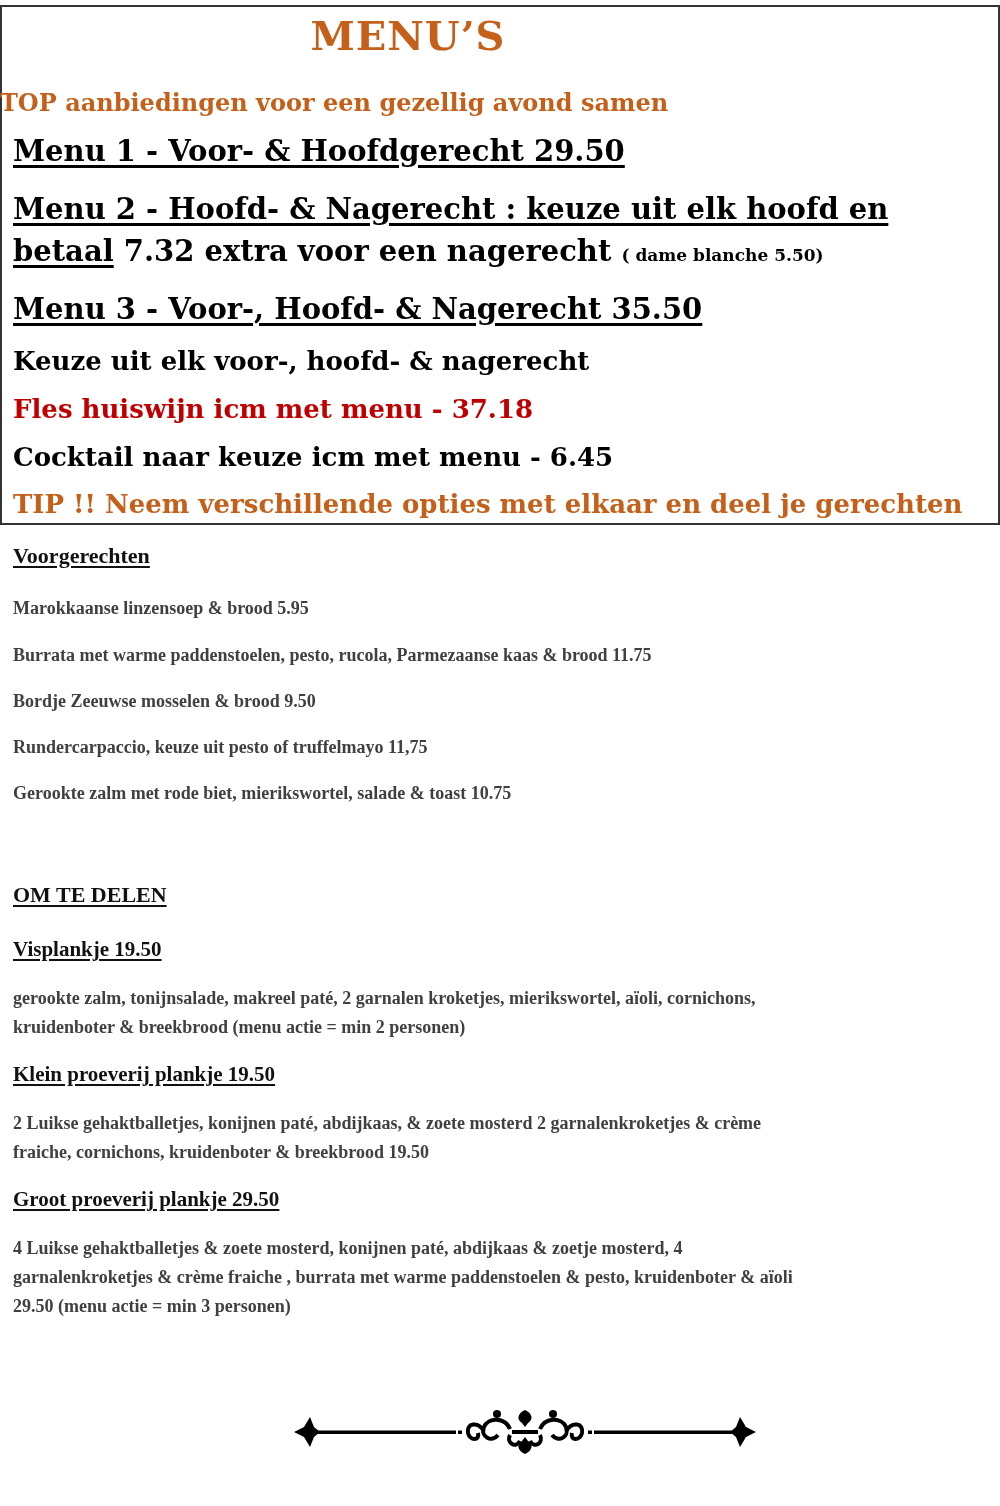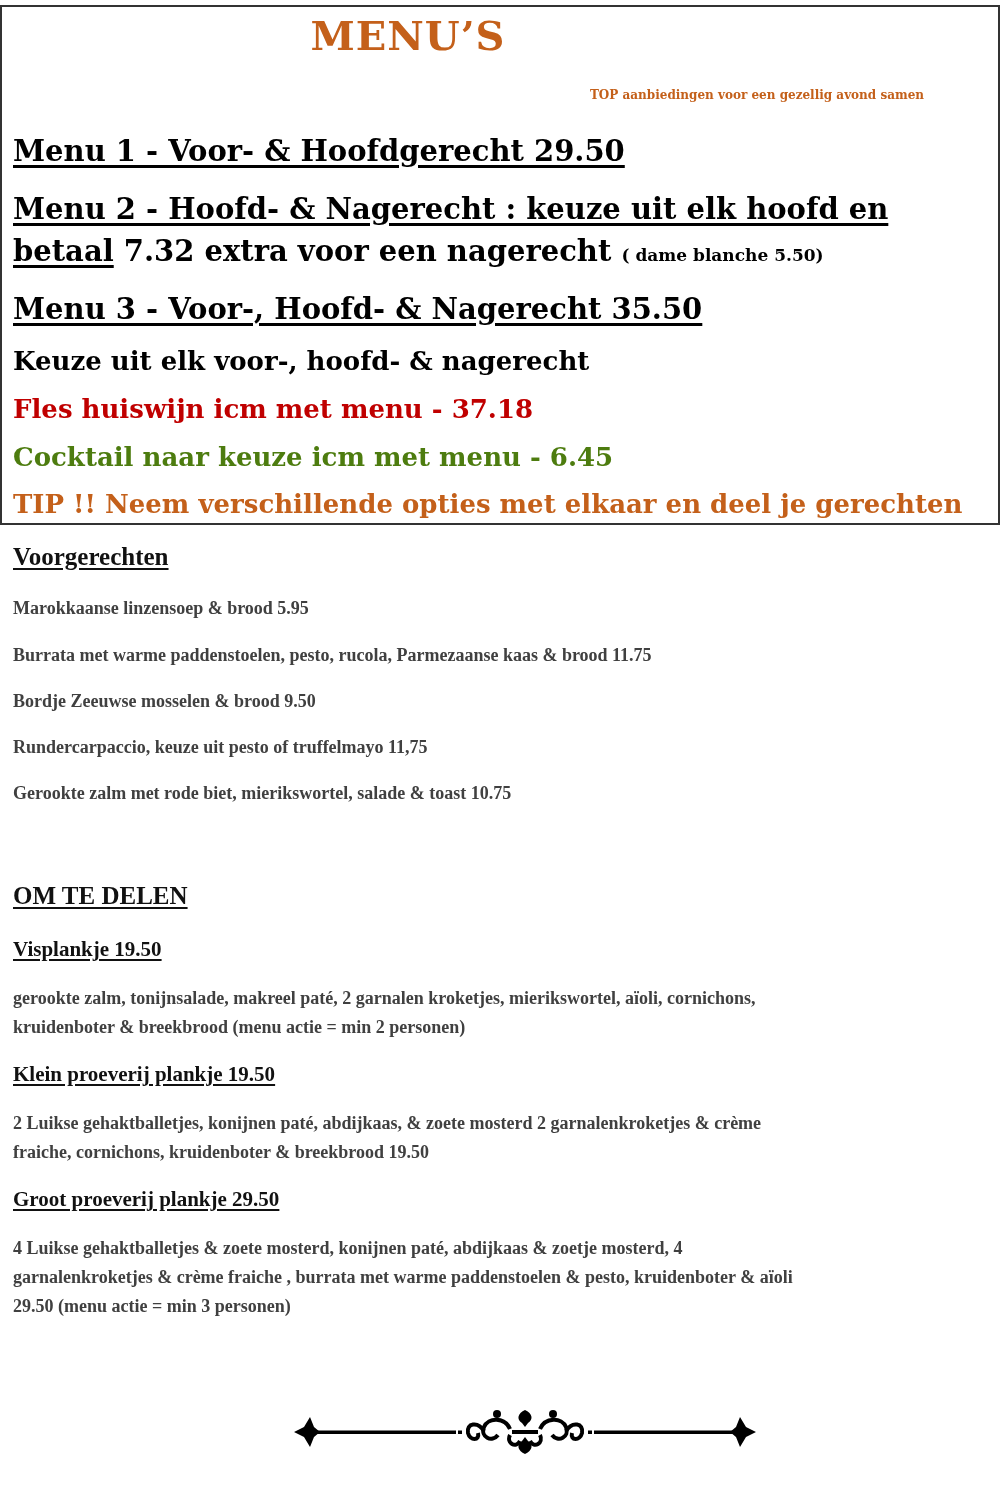--- a/index.html
+++ b/index.html
@@ -7,47 +7,47 @@
     .offer-box {
       position: absolute; left: 0; top: 5px; width: 996px; height: 516px;
       border: 2px solid #333333; box-sizing: content-box;
     }
     .slab { font-family: "DejaVu Serif", serif; font-weight: bold; }
     .title {
       position: absolute; top: 12px; left: 0; width: 816px; text-align: center;
       font-size: 40px; color: #c4601a; letter-spacing: 1px;
     }
     .subtitle {
-      position: absolute; top: 88px; left: 0; width: 924px; text-align: right;
-      font-size: 12px; color: #c4601a;
+      position: absolute; top: 88px; left: 0; width: 924px; text-align: left;
+      font-size: 24px; color: #c4601a;
     }
     .menu-line {
       position: absolute; left: 13px; font-size: 29px; color: #000;
       line-height: 42px; white-space: nowrap;
     }
     .menu-line u { text-decoration-thickness: 3px; text-underline-offset: 4px; }
     .small-note { font-size: 17px; }
     .line-m1 { top: 130px; }
     .line-m2a { top: 188px; }
     .line-m2b { top: 230px; }
     .line-m3 { top: 288px; }
     .info { position: absolute; left: 13px; font-size: 26px; white-space: nowrap; }
     .info-black { top: 346px; color: #000; }
     .info-wine { top: 394px; color: #c00000; }
-    .info-cocktail { top: 442px; color: #4d7c0f; }
+    .info-cocktail { top: 442px; color: #000000; }
     .info-tip { top: 489px; color: #c4601a; }
 
     .body-text {
       position: absolute; left: 13px; font-family: "Liberation Serif", serif;
       font-weight: bold; font-size: 18px; color: #404040; white-space: nowrap;
       line-height: 29px;
     }
     .heading {
       position: absolute; left: 13px; font-family: "Liberation Serif", serif;
-      font-weight: bold; font-size: 25px; color: #111; text-decoration: underline;
+      font-weight: bold; font-size: 22px; color: #111; text-decoration: underline;
       text-underline-offset: 3px; white-space: nowrap;
     }
     .subheading {
       position: absolute; left: 13px; font-family: "Liberation Serif", serif;
       font-weight: bold; font-size: 21px; color: #111; text-decoration: underline;
       text-underline-offset: 3px; white-space: nowrap;
     }
     .ornament { position: absolute; left: 290px; top: 1405px; width: 470px; height: 60px; }
   </style>
 </head>

